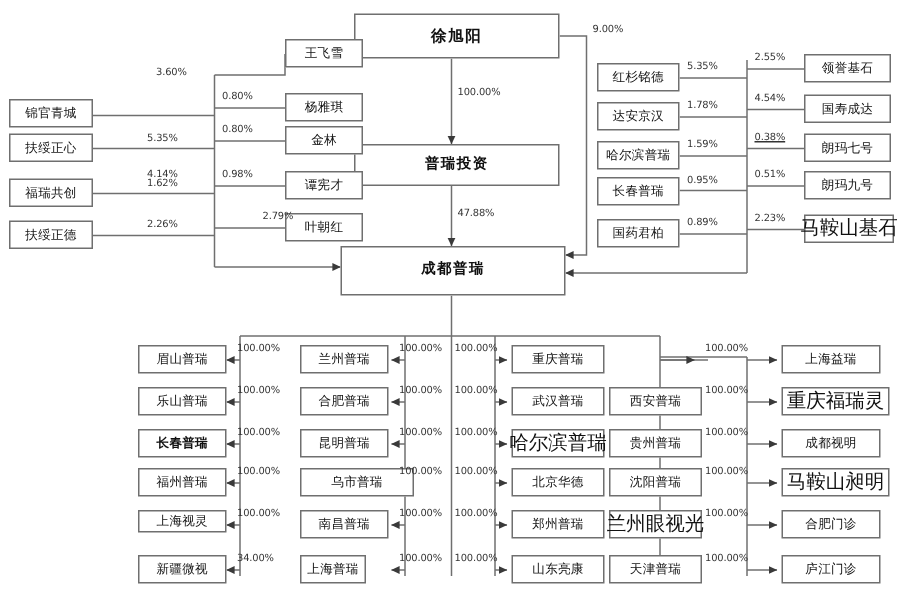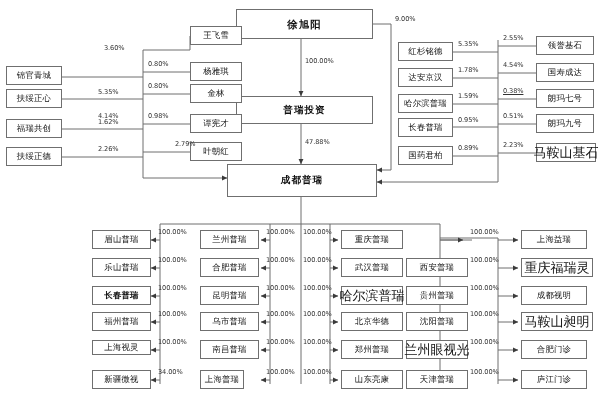--- a/index.html
+++ b/index.html
@@ -214,21 +214,21 @@
 
   <div class="node small" style="left:200px;top:230px;width:59px;height:19px;">兰州普瑞</div>
   <div class="pct" style="left:266px;top:228px;">100.00%</div>
 
   <div class="node small" style="left:200px;top:258px;width:59px;height:19px;">合肥普瑞</div>
   <div class="pct" style="left:266px;top:256px;">100.00%</div>
 
   <div class="node small" style="left:200px;top:286px;width:59px;height:19px;">昆明普瑞</div>
   <div class="pct" style="left:266px;top:284px;">100.00%</div>
 
-  <div class="node small" style="left:200px;top:312px;width:59px;height:19px;">乌市普瑞</div>
+  <div class="node small" style="left:200px;top:312px;width:76px;height:19px;">乌市普瑞</div>
   <div class="pct" style="left:266px;top:310px;">100.00%</div>
 
   <div class="node small" style="left:200px;top:340px;width:59px;height:19px;">南昌普瑞</div>
   <div class="pct" style="left:266px;top:338px;">100.00%</div>
 
   <div class="node small" style="left:200px;top:370px;width:44px;height:19px;">上海普瑞</div>
   <div class="pct" style="left:266px;top:368px;">100.00%</div>
 
   <div class="node small" style="left:341px;top:230px;width:62px;height:19px;">重庆普瑞</div>
   <div class="pct" style="left:303px;top:228px;">100.00%</div>

